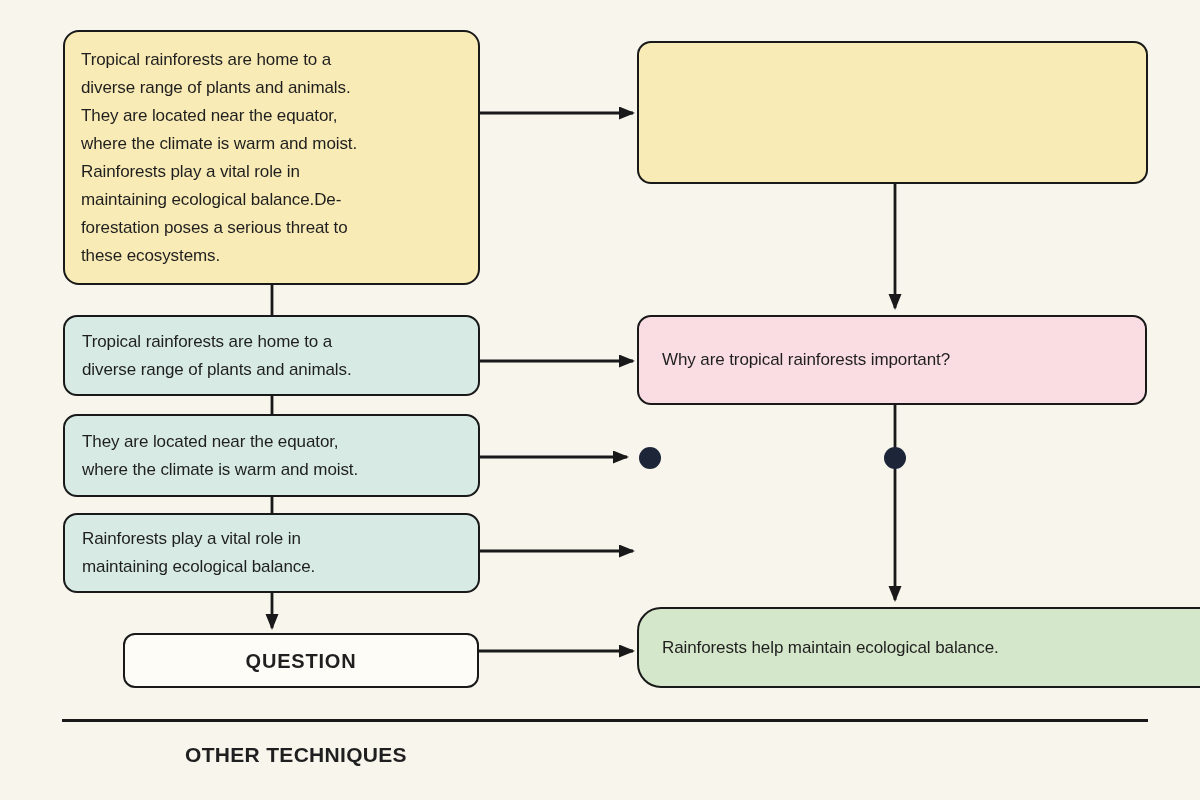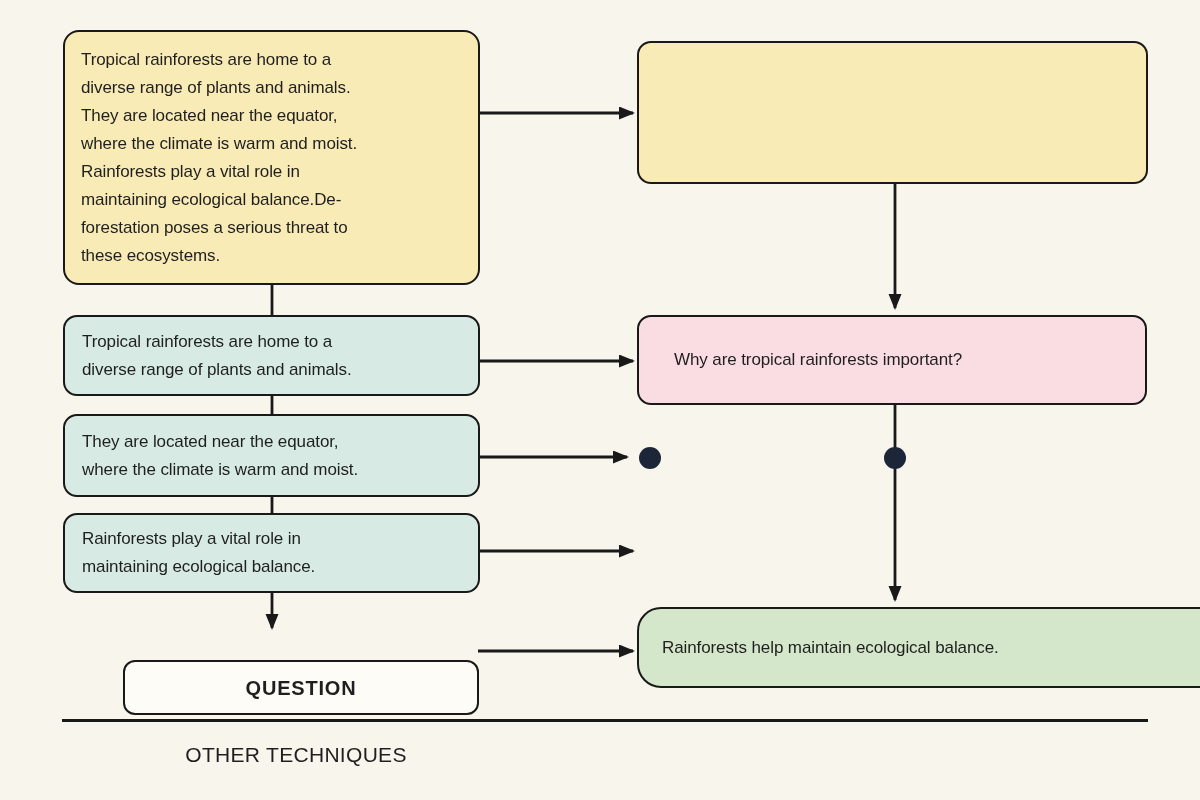--- a/index.html
+++ b/index.html
@@ -47,40 +47,40 @@
     background: var(--teal, #d7ebe4);
     padding-left: 17px;
   }
   #chunk-3 {
     left: 63px; top: 513px; width: 417px; height: 80px;
     border-radius: 14px;
     background: var(--teal, #d7ebe4);
     padding-left: 17px;
   }
   #question-box {
-    left: 123px; top: 660px; width: 356px; height: 55px;
+    left: 123px; top: 633px; width: 356px; height: 55px;
     border-radius: 12px;
     background: var(--whitebox, #fdfcf6);
     justify-content: center;
   }
   #question-box .txt {
     font-weight: bold;
     font-size: 20px;
     letter-spacing: 0.8px;
   }
   #context-box {
     left: 637px; top: 41px; width: 511px; height: 143px;
     border-radius: 14px;
     background: var(--yellow, #f9ebb5);
   }
   #query-box {
     left: 637px; top: 315px; width: 510px; height: 90px;
     border-radius: 14px;
     background: var(--pink, #fadde2);
-    padding-left: 35px;
+    padding-left: 23px;
   }
   #answer-box {
     left: 637px; top: 607px; width: 610px; height: 81px;
     border-radius: 24px;
     background: var(--green, #d5e7ca);
     padding-left: 23px;
   }
   #connector-layer {
     position: absolute;
     left: 0; top: 0;
@@ -91,21 +91,21 @@
     position: absolute;
     left: 62px; top: 719px;
     width: 1086px; height: 3px;
     background: var(--stroke, #191919);
   }
   .col-label {
     position: absolute;
     top: 743px;
     transform: translateX(-50%);
     font-size: 21px;
-    font-weight: normal;
+    font-weight: bold;
     letter-spacing: 0.3px;
     white-space: nowrap;
   }
   #label-left  { left: 296px; }
   #label-right { left: 903px; }
 </style>
 </head>
 <body>
 
 <div id="canvas">

